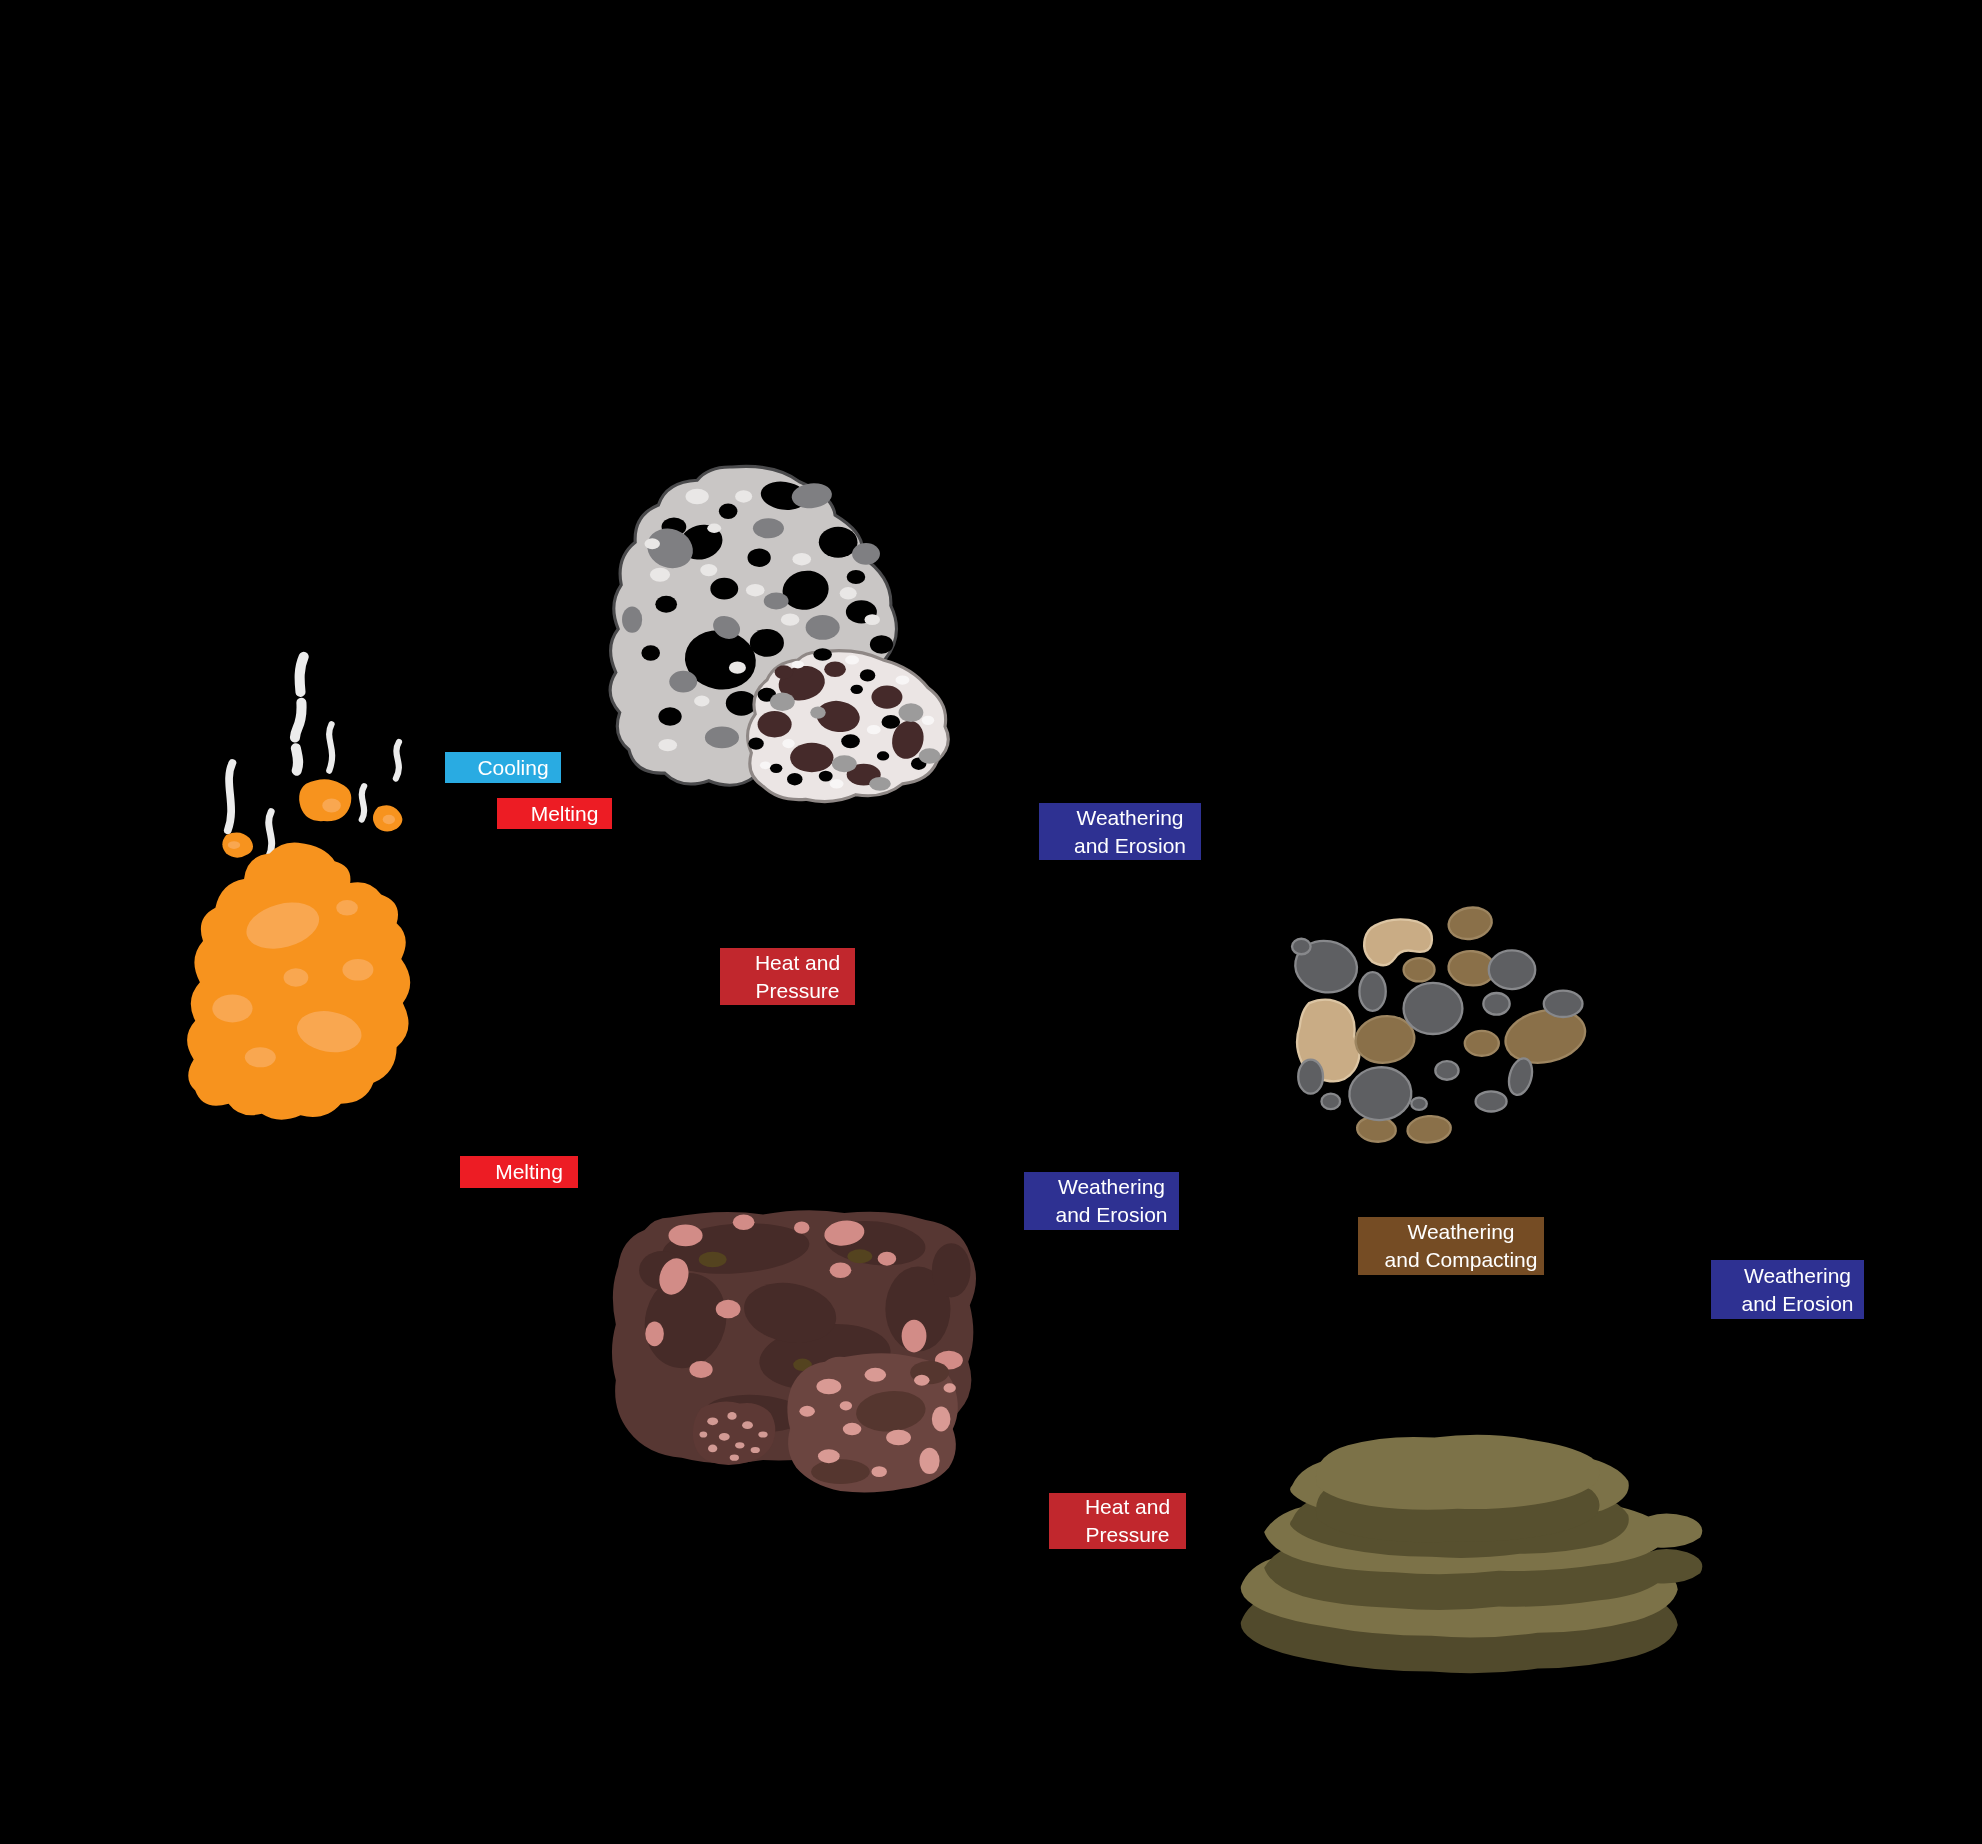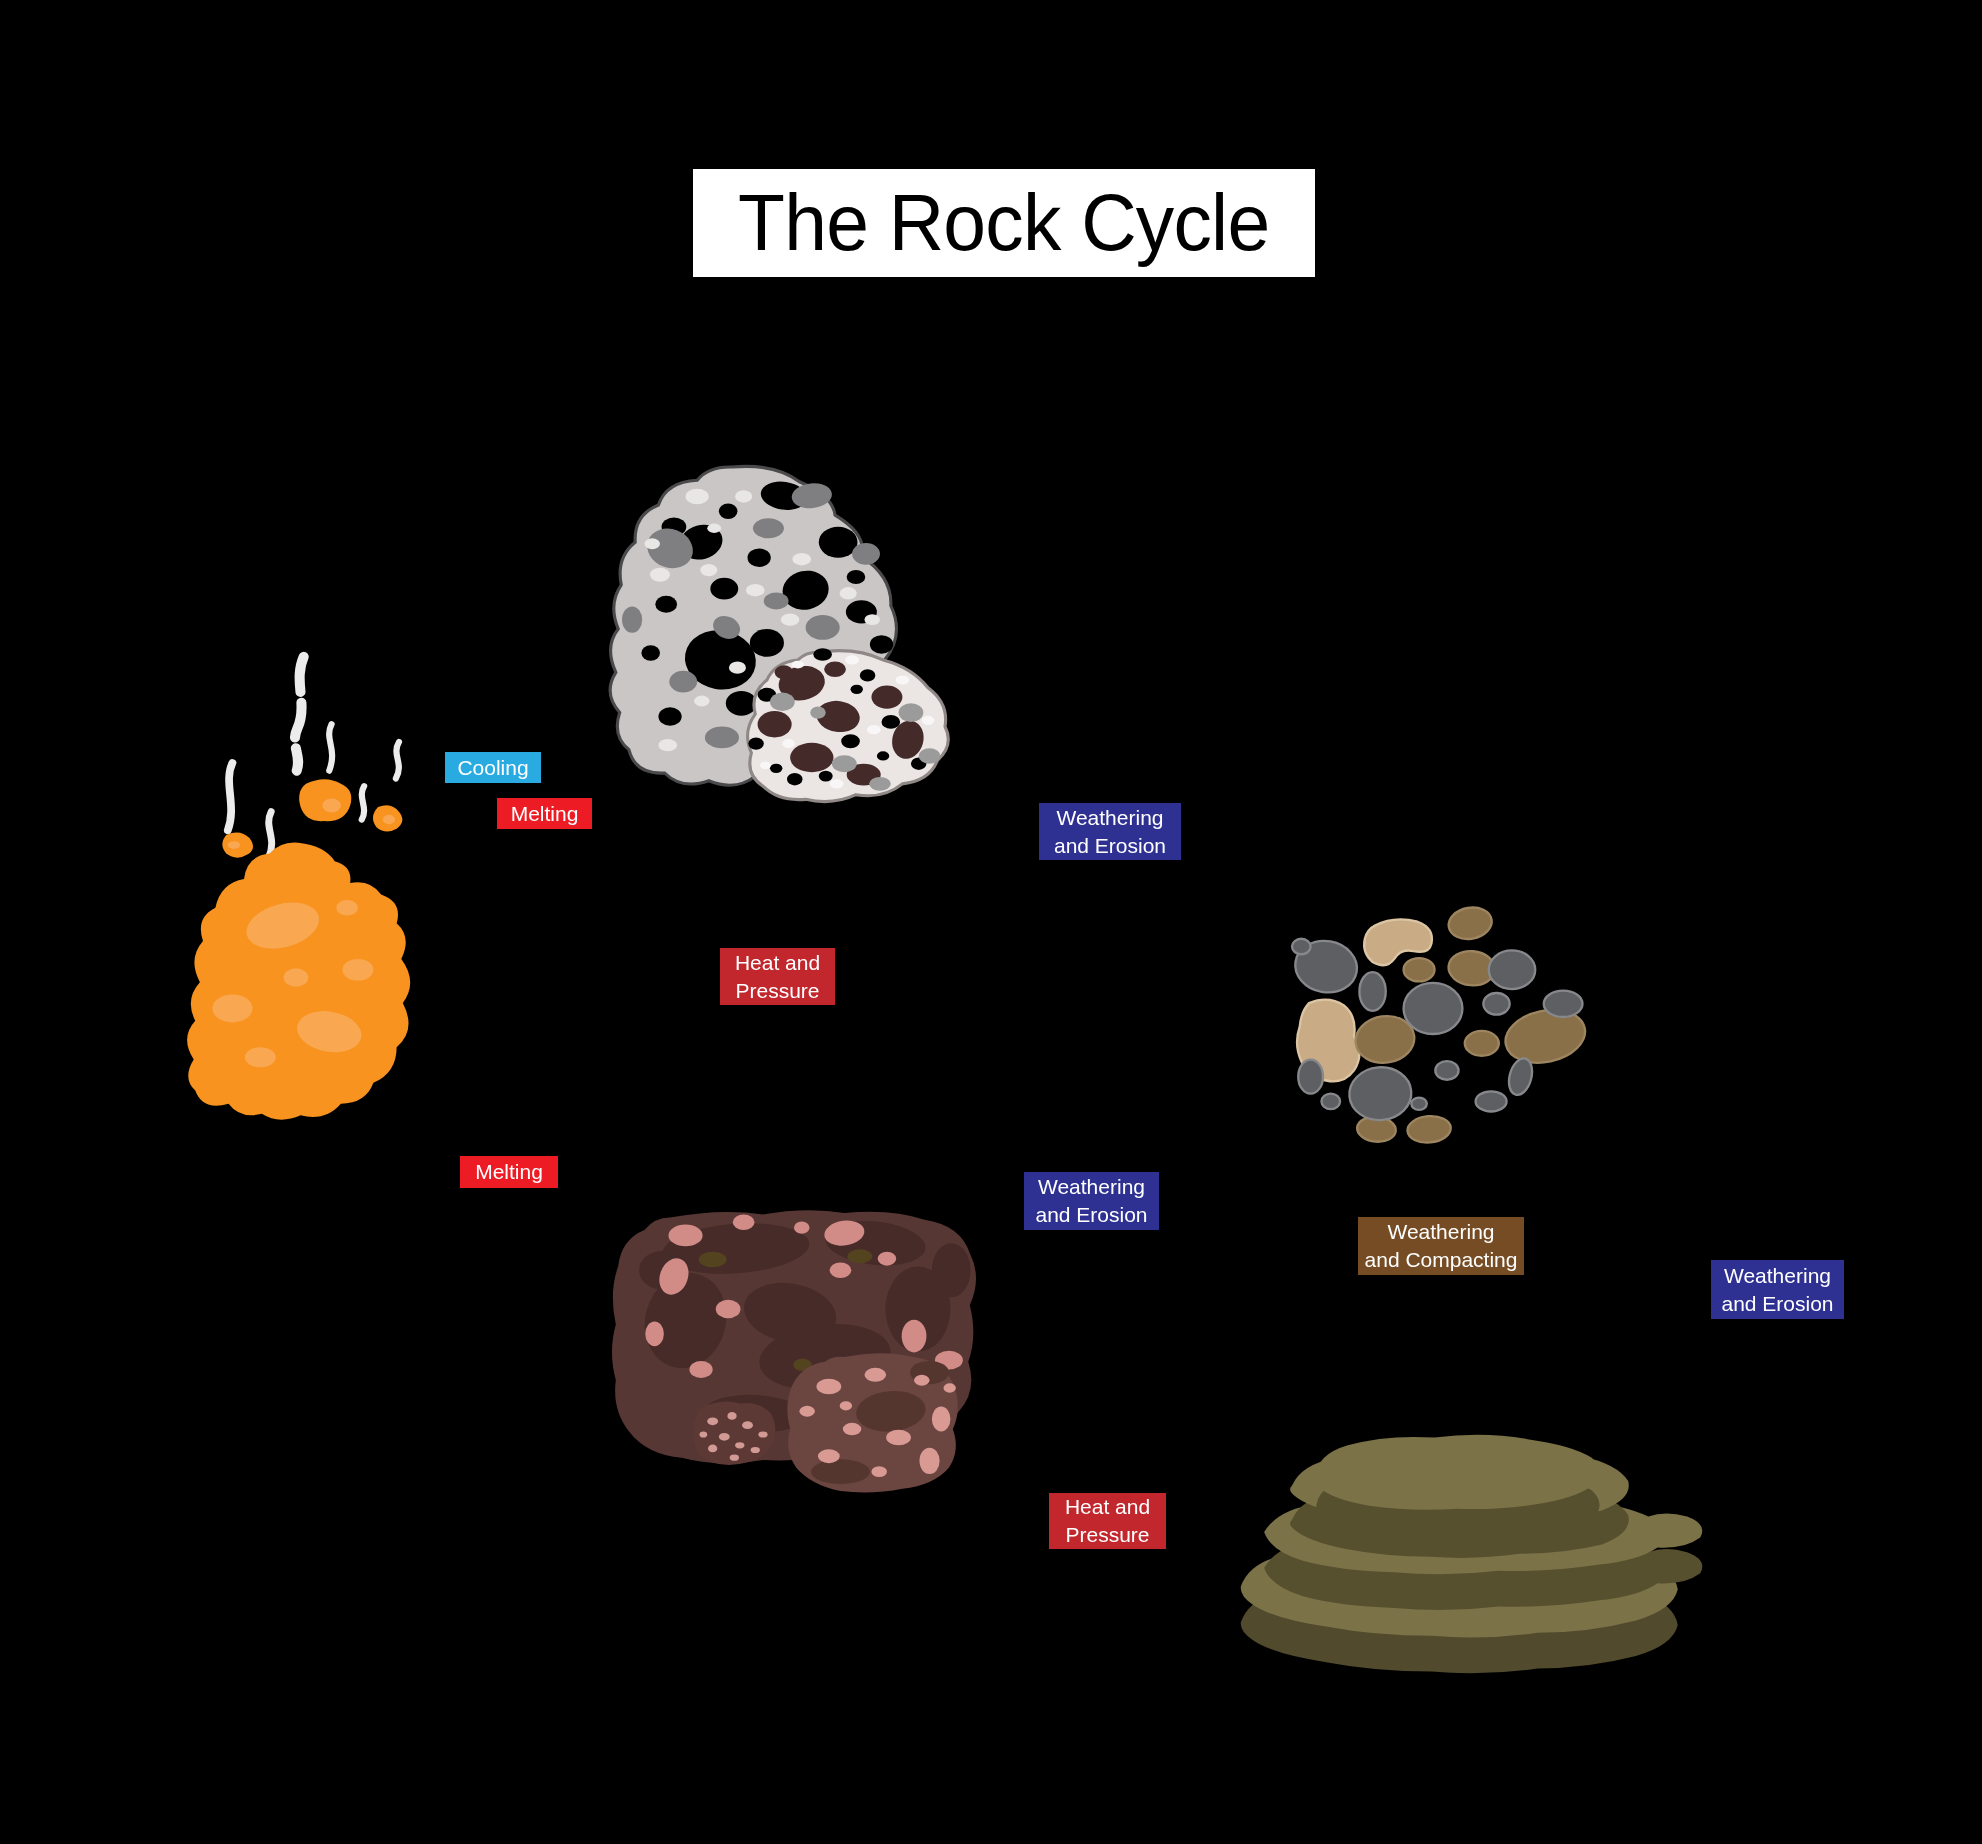--- a/index.html
+++ b/index.html
@@ -12,21 +12,21 @@
     position:absolute;left:693px;top:169px;width:622px;height:108px;
     background:#ffffff;display:flex;align-items:center;justify-content:center;
   }
   #title-text{
     font-size:80px;color:#000000;white-space:nowrap;transform:scaleX(0.96);
     letter-spacing:-0.8px;
   }
   .lbl{
     position:absolute;color:#ffffff;font-size:21px;line-height:28px;
     text-align:center;display:flex;flex-direction:column;align-items:center;
-    justify-content:center;white-space:nowrap;
+    justify-content:center;white-space:nowrap;padding-left:20px;
   }
   .lbl span{display:block;}
   #lbl-cooling          {left:445px; top:752px; width:96px;height:31px;background:#29abe2;}
   #lbl-melting-upper    {left:497px; top:798px;width:95px;height:31px;background:#ed1c24;}
   #lbl-weathering-upper {left:1039px;top:803px;width:142px;height:57px;background:#2e3192;}
   #lbl-heat-center      {left:720px; top:948px;width:115px;height:57px;background:#c1272d;}
   #lbl-melting-lower    {left:460px; top:1156px;width:98px;height:32px;background:#ed1c24;}
   #lbl-weathering-middle{left:1024px;top:1172px;width:135px;height:58px;background:#2e3192;}
   #lbl-compacting       {left:1358px;top:1217px;width:166px;height:58px;background:#754c24;}
   #lbl-weathering-right {left:1711px;top:1260px;width:133px;height:59px;background:#2e3192;}
@@ -278,23 +278,20 @@
       <path fill="#7c7248" d="M 1632 1978 Q 1650 1948 1700 1942 Q 1755 1930 1812 1938 Q 1870 1928 1930 1935 Q 1992 1928 2048 1938 Q 2098 1944 2128 1958 Q 2150 1950 2178 1958 Q 2205 1968 2195 1985 Q 2175 2000 2140 1998 Q 2115 2015 2065 2020 Q 2000 2030 1935 2028 Q 1868 2036 1800 2030 Q 1730 2028 1682 2015 Q 1640 2002 1632 1978 Z"></path>
 
       <path transform="translate(0,44)" fill="#57502f" d="M 1668 1918 Q 1680 1890 1726 1882 Q 1775 1870 1828 1878 Q 1882 1868 1938 1875 Q 1995 1870 2042 1880 Q 2088 1890 2102 1912 Q 2108 1935 2068 1950 Q 2018 1962 1962 1962 Q 1905 1970 1848 1966 Q 1788 1966 1738 1956 Q 1688 1946 1670 1930 Q 1662 1924 1668 1918 Z"></path>
       <path fill="#7c7248" d="M 1668 1918 Q 1680 1890 1726 1882 Q 1775 1870 1828 1878 Q 1882 1868 1938 1875 Q 1995 1870 2042 1880 Q 2088 1890 2102 1912 Q 2108 1935 2068 1950 Q 2018 1962 1962 1962 Q 1905 1970 1848 1966 Q 1788 1966 1738 1956 Q 1688 1946 1670 1930 Q 1662 1924 1668 1918 Z"></path>
 
       <path transform="translate(0,42)" fill="#57502f" d="M 1700 1918 Q 1692 1880 1740 1866 Q 1790 1852 1852 1856 Q 1915 1848 1972 1858 Q 2030 1866 2055 1882 Q 2072 1898 2060 1915 Q 2040 1932 1995 1940 Q 1940 1950 1882 1948 Q 1822 1952 1768 1944 Q 1718 1936 1700 1918 Z"></path>
       <path fill="#7c7248" d="M 1700 1918 Q 1692 1880 1740 1866 Q 1790 1852 1852 1856 Q 1915 1848 1972 1858 Q 2030 1866 2055 1882 Q 2072 1898 2060 1915 Q 2040 1932 1995 1940 Q 1940 1950 1882 1948 Q 1822 1952 1768 1944 Q 1718 1936 1700 1918 Z"></path>
     </g>
   </svg>
 
-  <div id="title-box">
-    <span id="title-text">The Rock Cycle</span>
-  </div>
 
   <div class="lbl" id="lbl-cooling">
     <span>Cooling</span>
   </div>
 
   <div class="lbl" id="lbl-melting-upper">
     <span>Melting</span>
   </div>
 
   <div class="lbl" id="lbl-weathering-upper">

